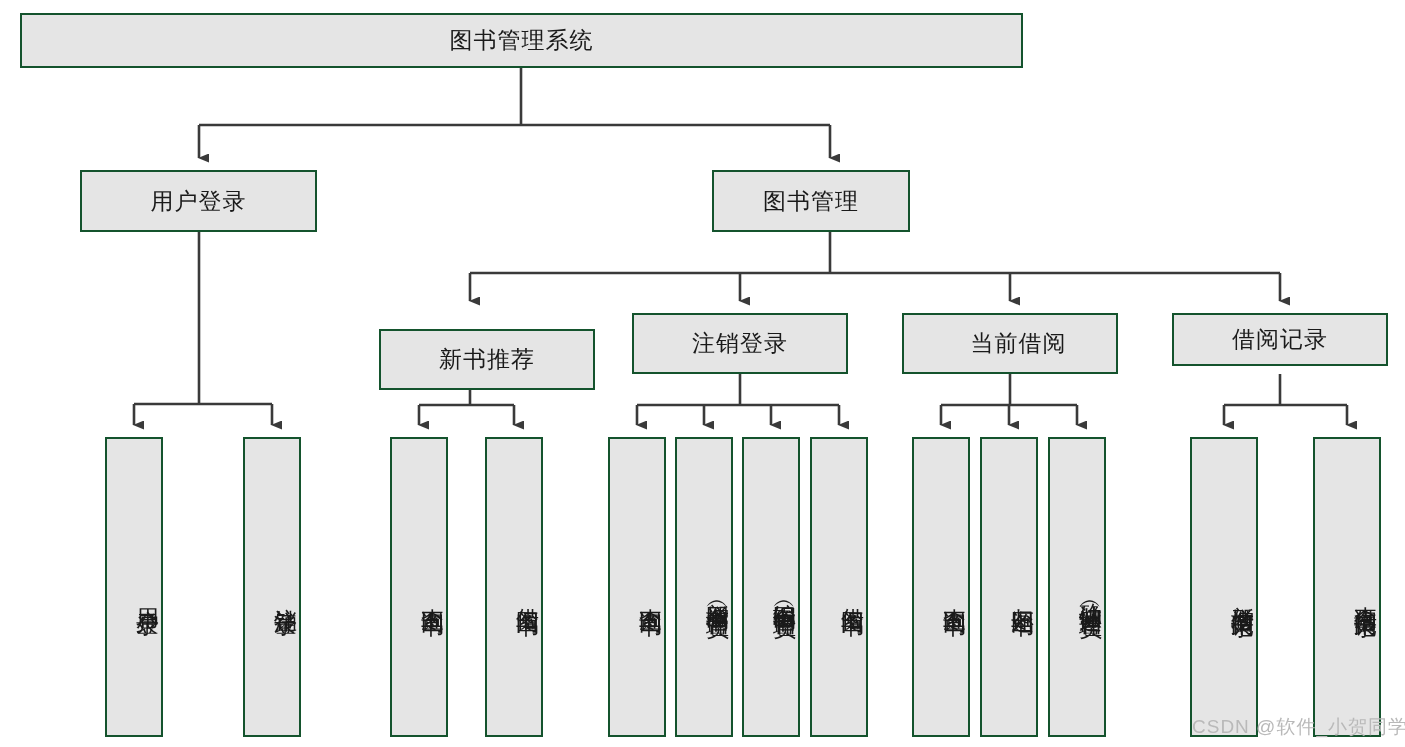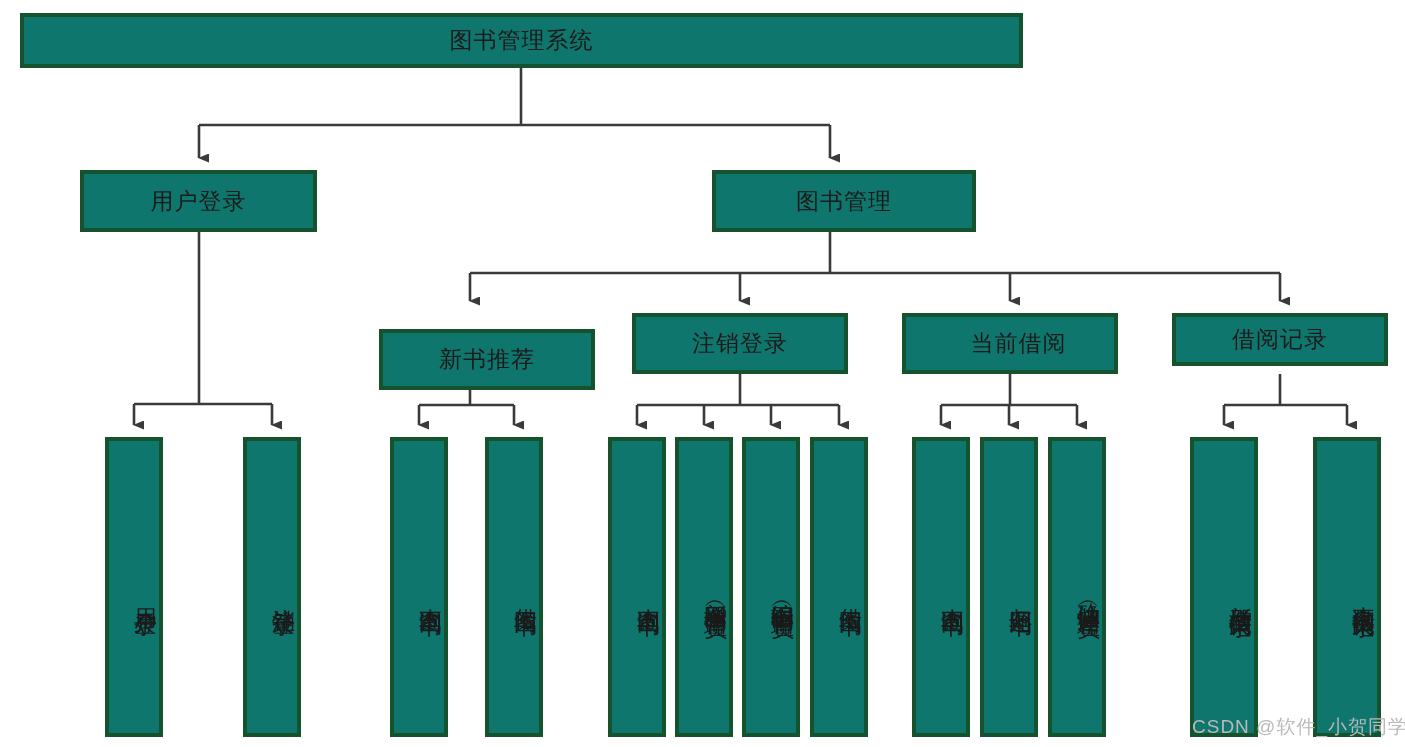--- a/index.html
+++ b/index.html
@@ -20,22 +20,22 @@
   #edges {
     position: absolute;
     left: 0;
     top: 0;
     width: 1405px;
     height: 747px;
   }
   .node {
     position: absolute;
     box-sizing: border-box;
-    border: 4px solid #14532d;
-    background: #0f766e;
+    border: 2px solid #14532d;
+    background: #e5e5e5;
     display: flex;
     align-items: center;
     justify-content: center;
     color: #1a1a1a;
   }
   .node.horiz {
     font-size: 23px;
     letter-spacing: 1px;
   }
   .node.vert {
@@ -116,21 +116,21 @@
     </g>
   </svg>
 
   <div class="node horiz" style="left: 20px; top: 13px; width: 1003px; height: 55px;">
     <span>图书管理系统</span>
   </div>
 
   <div class="node horiz" style="left: 80px; top: 170px; width: 237px; height: 62px;">
     <span>用户登录</span>
   </div>
-  <div class="node horiz" style="left: 712px; top: 170px; width: 264px; height: 62px;">
+  <div class="node horiz" style="left: 712px; top: 170px; width: 198px; height: 62px;">
     <span>图书管理</span>
   </div>
 
   <div class="node horiz" style="left: 362px; top: 329px; width: 216px; height: 61px; margin-left: 17px;">
     <span>新书推荐</span>
   </div>
   <div class="node horiz" style="left: 632px; top: 313px; width: 216px; height: 61px;">
     <span>注销登录</span>
   </div>
   <div class="node horiz" style="left: 902px; top: 313px; width: 216px; height: 61px; padding-left: 17px;">

